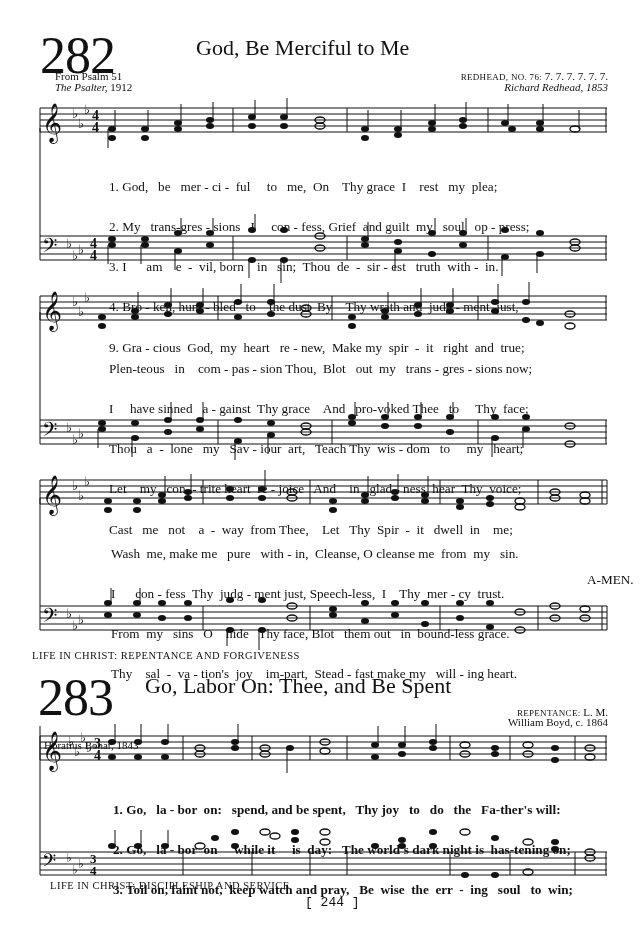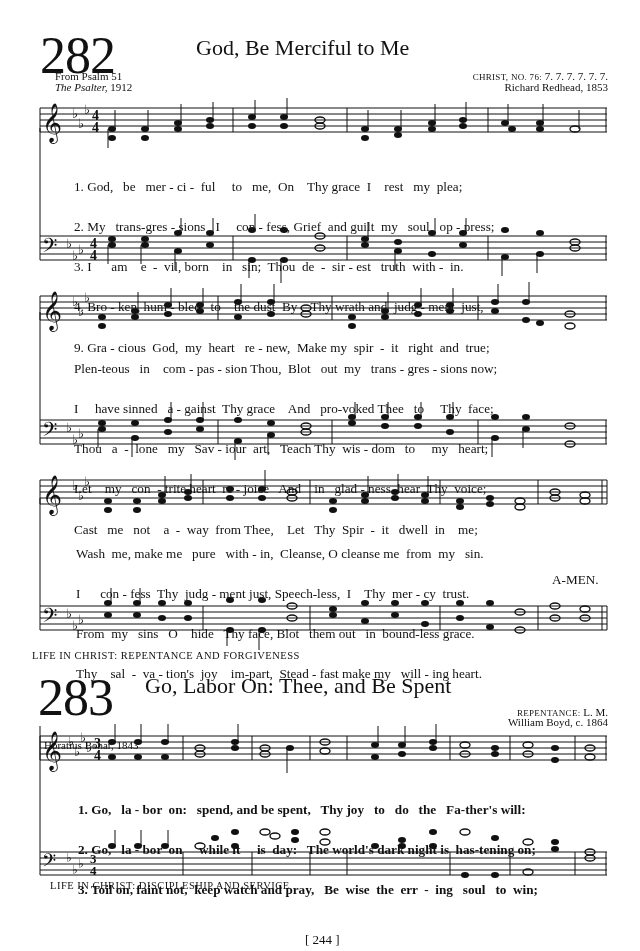--- a/index.html
+++ b/index.html
@@ -3,23 +3,23 @@
 <meta charset="utf-8">
 <style>
   html, body { margin: 0; padding: 0; background: #ffffff; }
   body { width: 640px; height: 951px; position: relative; overflow: hidden; font-family: "Liberation Serif", serif; color: #111; }
   .abs { position: absolute; }
   .hymn-num { font-family: "Liberation Serif", serif; font-weight: normal; font-size: 52px; line-height: 1; letter-spacing: -1px; }
   .hymn-title { font-family: "Liberation Serif", serif; font-size: 22px; line-height: 1; white-space: nowrap; }
   .small { font-size: 11px; line-height: 12px; white-space: nowrap; }
   .smallcaps { font-variant: small-caps; font-size: 9px; letter-spacing: 0.3px; }
   .right { text-align: right; }
-  .lyric { font-family: "Liberation Serif", serif; font-size: 13.2px; line-height: 13.4px; white-space: pre; }
+  .lyric { font-family: "Liberation Serif", serif; font-size: 13.2px; line-height: 13.4px; white-space: pre; margin-left: 35px; }
   .category { font-family: "Liberation Serif", serif; font-size: 10.5px; letter-spacing: 0.5px; white-space: nowrap; }
-  .pageno { font-family: Liberation Serif, serif; font-size: 13px; white-space: nowrap; margin-top: 37px; }
+  .pageno { font-family: Liberation Mono, monospace; font-size: 13px; white-space: nowrap; }
   svg.staff { position: absolute; overflow: visible; }
   .staff line { stroke: #111; stroke-width: 1; }
   .bar { stroke: #111; stroke-width: 1; }
   .barthick { stroke: #111; stroke-width: 3; }
   .note { fill: #111; }
   .hnote { fill: none; stroke: #111; stroke-width: 1.4; }
   .stem { stroke: #111; stroke-width: 1; }
   .clef { font-family: "DejaVu Serif", serif; fill: #111; }
   .tsig { font-family: "Liberation Serif", serif; font-weight: bold; fill: #111; }
 </style>
@@ -28,24 +28,24 @@
 
 <div class="abs hymn-num" style="left:40px; top:30px;">282</div>
 <div class="abs hymn-title" style="left:196px; top:37px;">God, Be Merciful to Me</div>
 <div class="abs small" style="left:55px; top:70px;">From Psalm 51</div>
 <div class="abs small" style="left:55px; top:81px;">
   <i>The Psalter,</i>
   <span>1912</span>
 </div>
 <div class="abs small right" style="right:378px; width:0;"></div>
 <div class="abs small right" style="left:380px; width:228px; top:70px;">
-  <span class="smallcaps">CHRIST, NO. 76:</span>
+  <span class="smallcaps">REDHEAD, NO. 76:</span>
   <span>7. 7. 7. 7. 7. 7.</span>
 </div>
-<div class="abs small right" style="left:380px; width:228px; top:81px;">Richard Redhead, 1853</div>
+<div class="abs small right" style="left:380px; width:228px; top:81px;font-style:italic;">Richard Redhead, 1853</div>
 
 <svg class="staff" style="left:40px; top:100px;" width="570" height="50" viewBox="0 0 570 50">
   <g class="staff">
     <line x1="0" y1="8" x2="567" y2="8"></line>
       <line x1="0" y1="14" x2="567" y2="14"></line>
       <line x1="0" y1="20" x2="567" y2="20"></line>
       <line x1="0" y1="26" x2="567" y2="26"></line>
       <line x1="0" y1="32" x2="567" y2="32"></line>
   </g>
   <line class="bar" x1="0" y1="8" x2="0" y2="32"></line>

